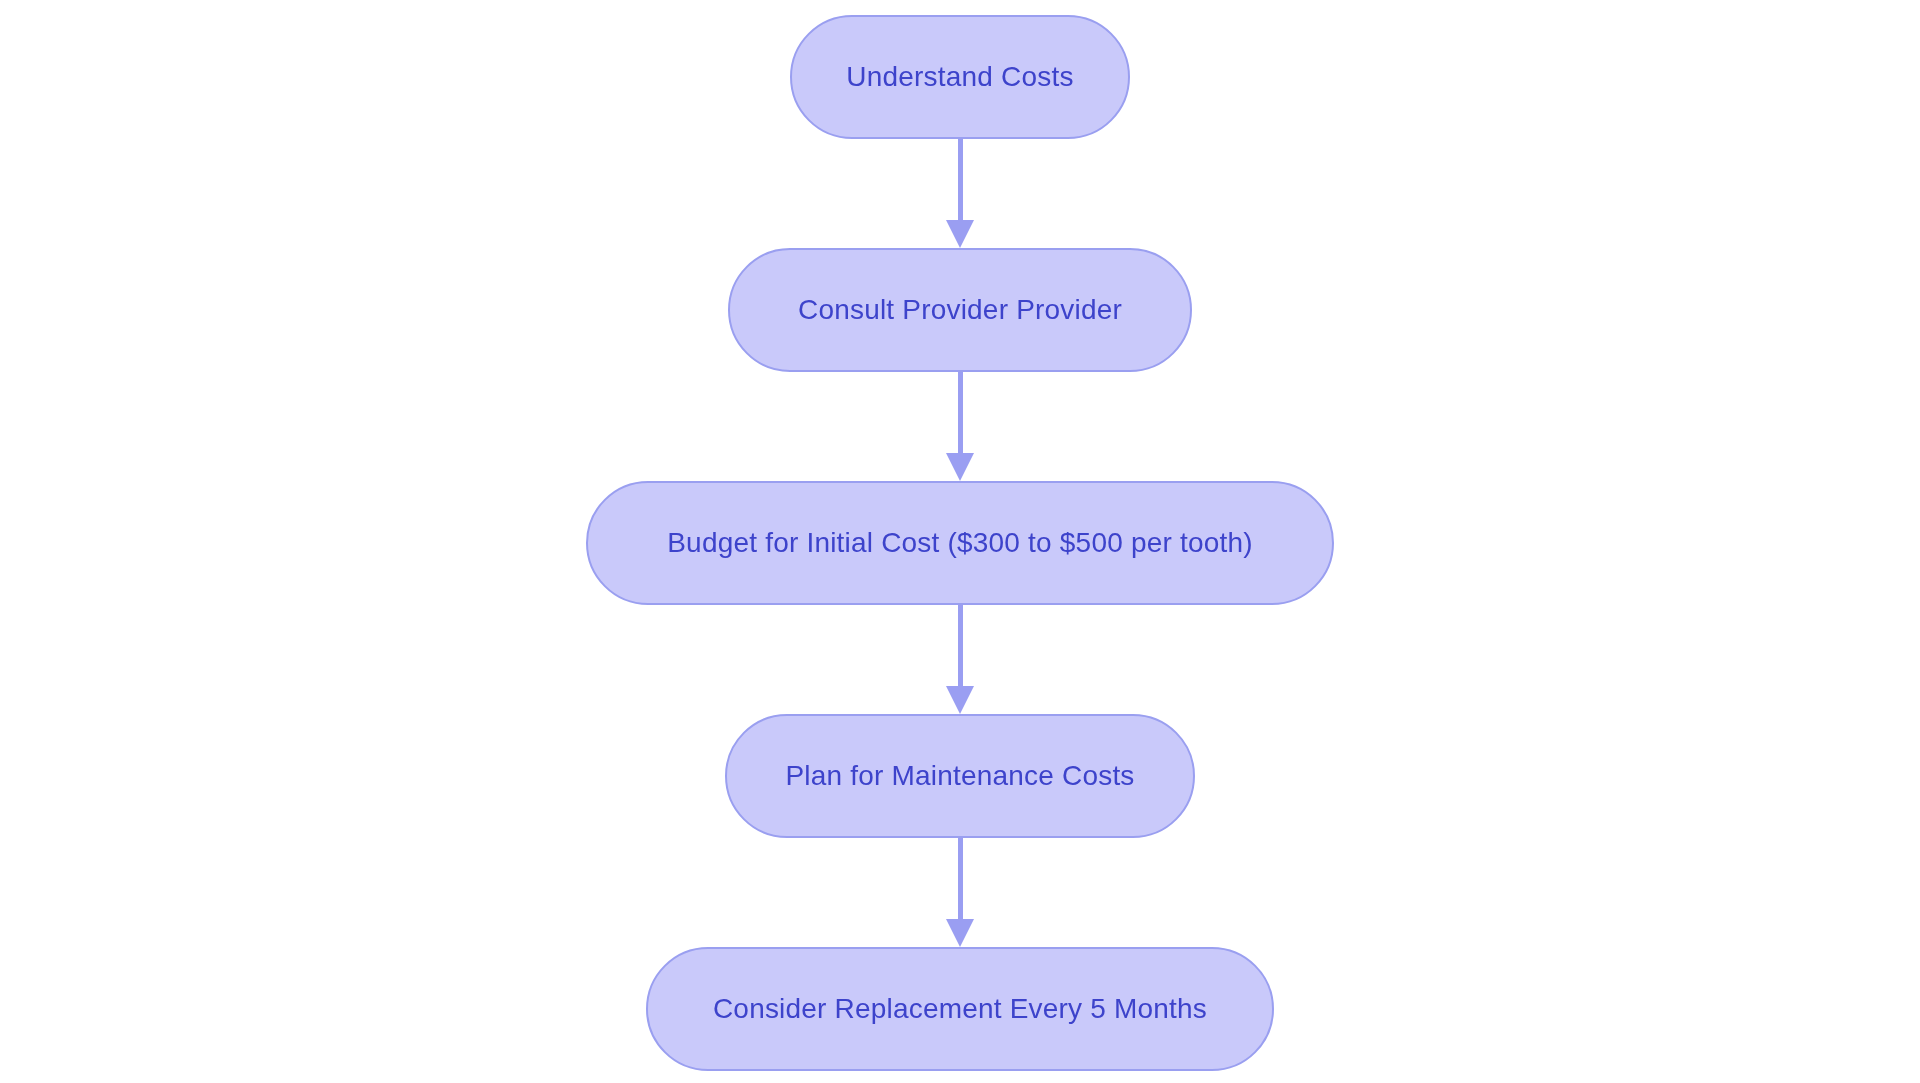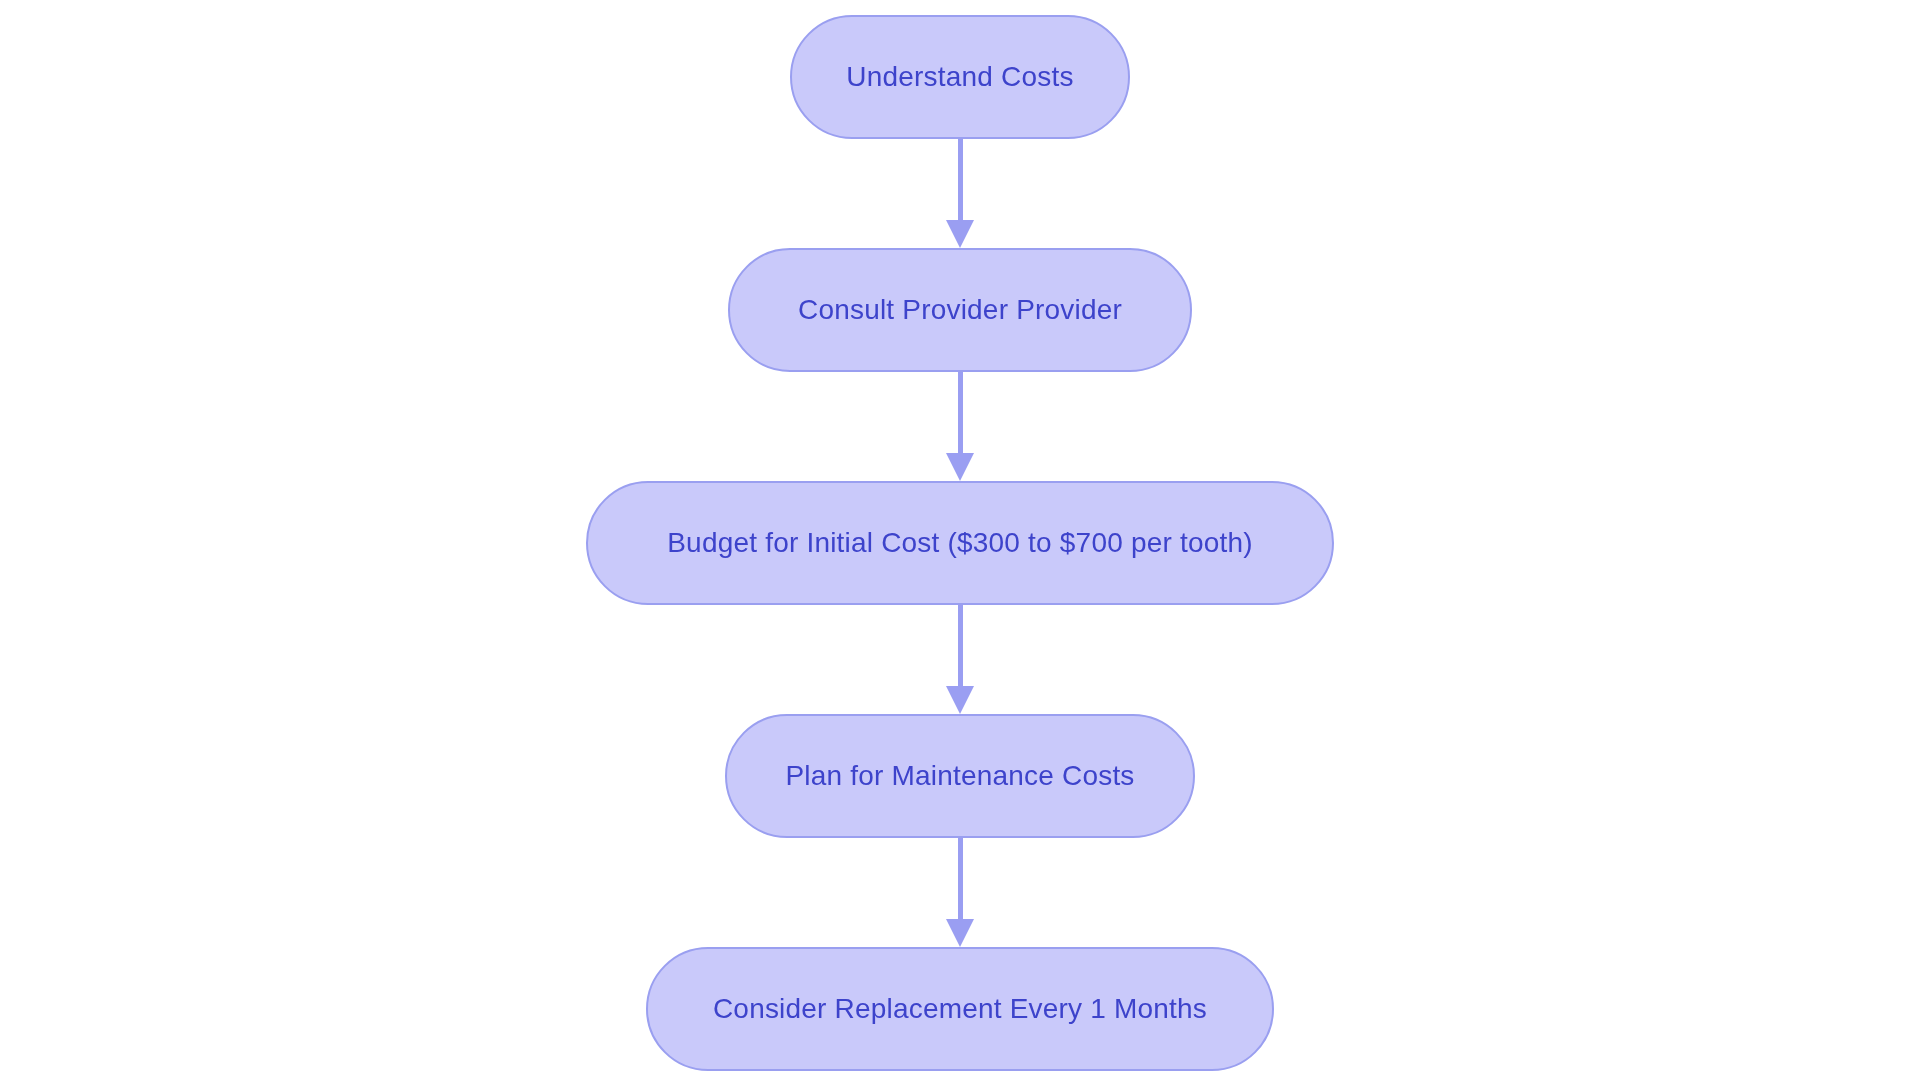--- a/index.html
+++ b/index.html
@@ -84,30 +84,30 @@
         <div class="head"></div>
       </div>
       <div class="flow-node node-1">
         <span class="node-label">Consult Provider Provider</span>
       </div>
       <div class="connector">
         <div class="shaft"></div>
         <div class="head"></div>
       </div>
       <div class="flow-node node-2">
-        <span class="node-label">Budget for Initial Cost ($300 to $700 per tooth)</span>
+        <span class="node-label">Budget for Initial Cost ($300 to $500 per tooth)</span>
       </div>
       <div class="connector">
         <div class="shaft"></div>
         <div class="head"></div>
       </div>
       <div class="flow-node node-3">
         <span class="node-label">Plan for Maintenance Costs</span>
       </div>
       <div class="connector">
         <div class="shaft"></div>
         <div class="head"></div>
       </div>
       <div class="flow-node node-4">
-        <span class="node-label">Consider Replacement Every 1 Months</span>
+        <span class="node-label">Consider Replacement Every 5 Months</span>
       </div>
     </div>
 </div>
 
 </body></html>

